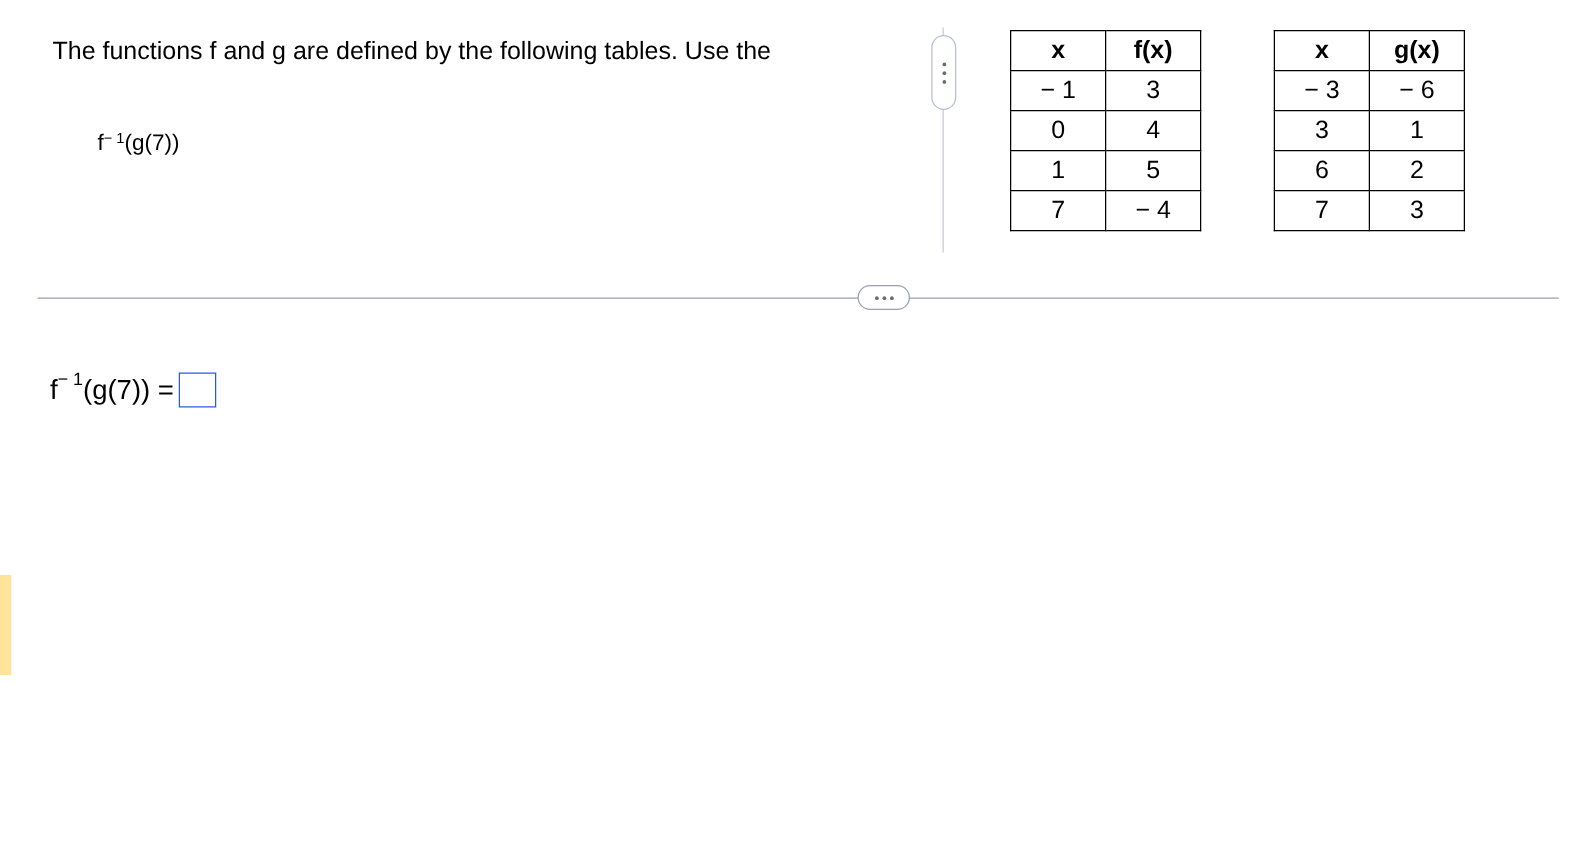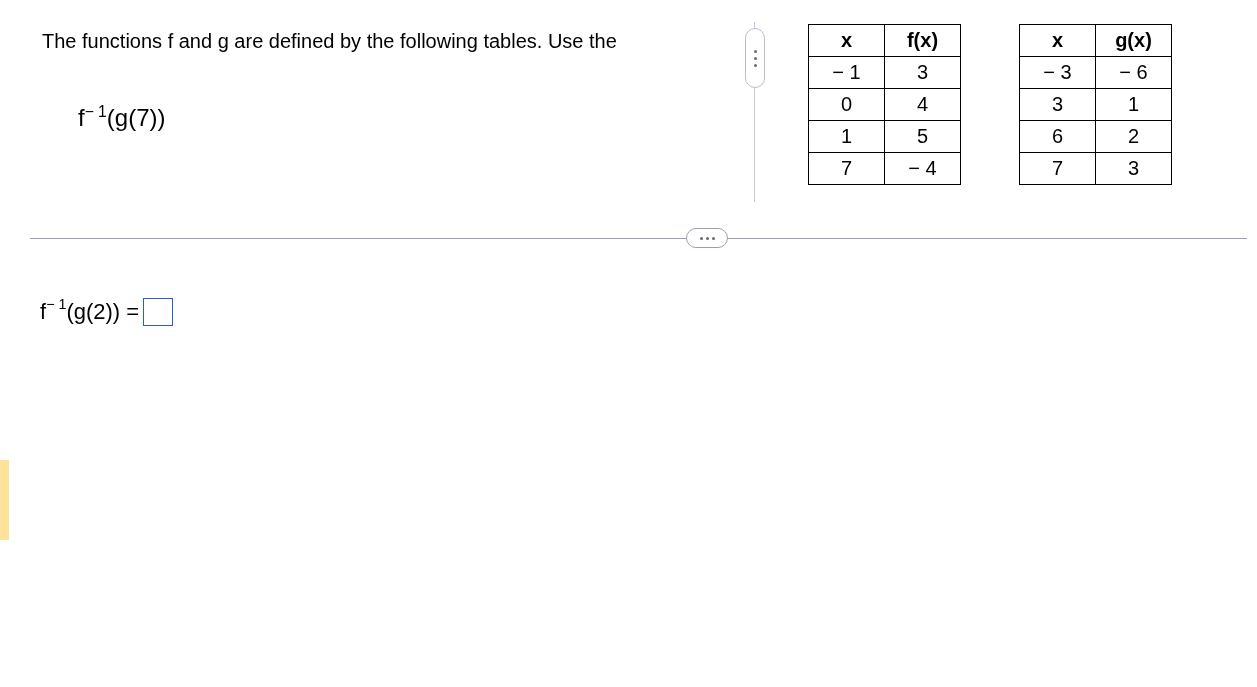--- a/index.html
+++ b/index.html
@@ -23,21 +23,21 @@
     position: absolute;
     top: 28px;
     left: 42px;
     width: 650px;
     line-height: 1.35;
   }
   .expr {
     position: absolute;
     left: 78px;
     top: 104px;
-    font-size: 24px;
+    font-size: 18px;
   }
   .sup { font-size: 0.65em; position: relative; top: -0.55em; }
   .tables {
     position: absolute;
     top: 24px;
     left: 808px;
     display: flex;
     gap: 58px;
   }
   table.func {
@@ -216,19 +216,19 @@
     <div class="divider-pill">
       <span></span>
         <span></span>
         <span></span>
     </div>
   </div>
 
   <div class="answer-row">
     <span>f</span>
       <span class="sup">− 1</span>
-      <span>(g(2)) =</span>
+      <span>(g(7)) =</span>
     <input class="answer-input" type="text" value="" style="">
   </div>
 
   <div class="side-marker"></div>
 
 </div>
 
 </body></html>

